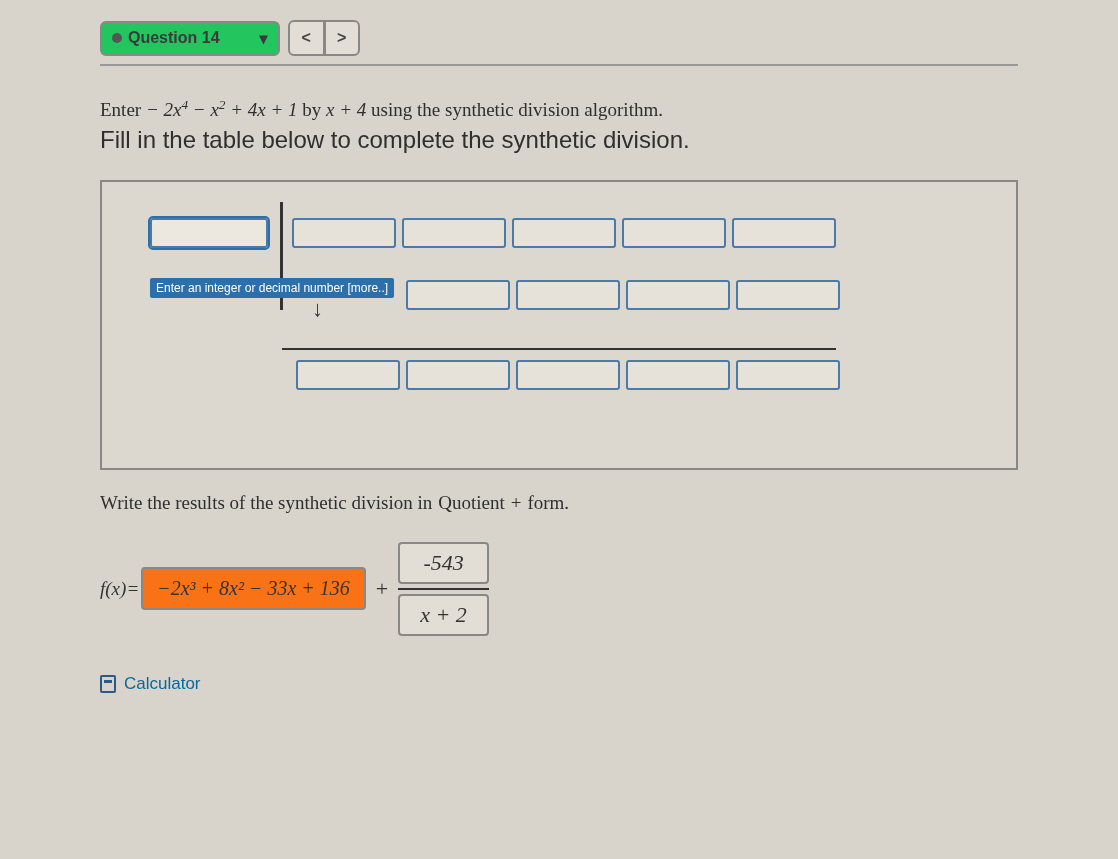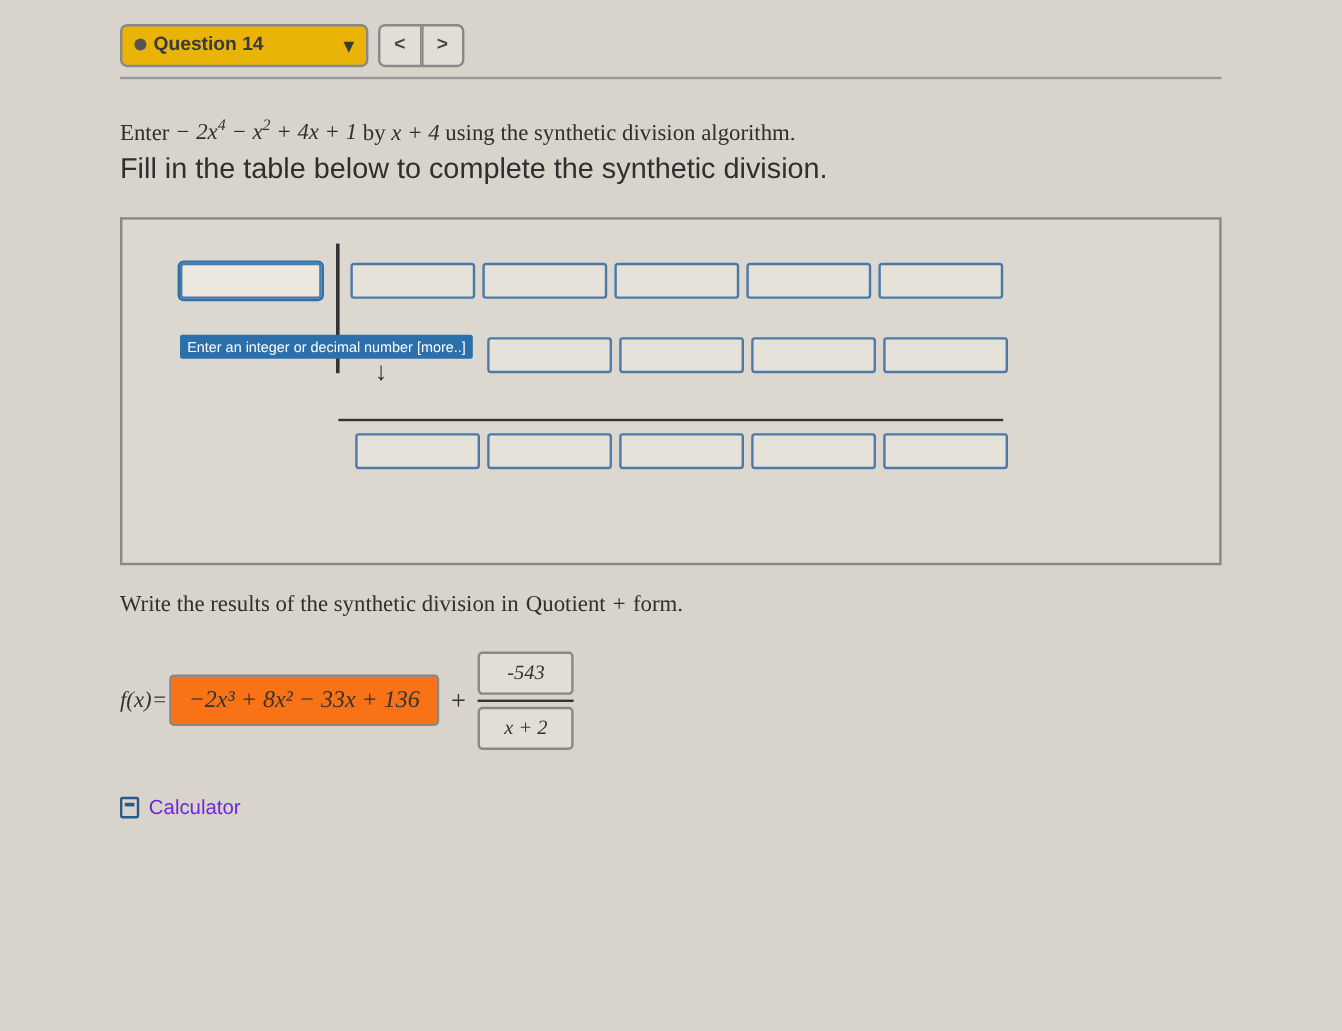--- a/index.html
+++ b/index.html
@@ -15,25 +15,25 @@
       display: flex;
       align-items: center;
       gap: 8px;
       border-bottom: 2px solid #999;
       padding-bottom: 8px;
       margin-bottom: 28px;
     }
     .q-dropdown {
       display: flex;
       align-items: center;
-      gap: 67px;
+      gap: 40px;
       border: 2px solid #888;
       border-radius: 6px;
       padding: 6px 10px;
-      background: #eab308;
+      background: #22c55e;
       cursor: pointer;
       font-weight: bold;
       color: #3a3a3a;
     }
     .q-dropdown .dot {
       width: 10px; height: 10px; border-radius: 50%;
       background: #555; display:inline-block; margin-right:6px;
     }
     .nav-btns { display:flex; }
     .nav-btn {
@@ -143,27 +143,27 @@
       gap:4px;
     }
     .frac-ans .box {
       border: 2px solid #888;
       border-radius: 4px;
       padding: 6px 20px;
       background: #e2ded6;
       text-align:center;
       font-family: "Times New Roman", serif;
       font-style: italic;
-      font-size: 17px;
+      font-size: 22px;
     }
     .frac-ans .bar { height:2px; background:#333; }
     .calc {
       margin-top: 38px;
       display:flex; align-items:center; gap:8px;
-      color:#6d28d9;
+      color:#0369a1;
       font-size: 17px;
       cursor:pointer;
     }
     .calc-icon {
       width: 16px; height: 18px;
       border: 2px solid #2a5a8a;
       border-radius: 2px;
       display:inline-block;
       position:relative;
     }

